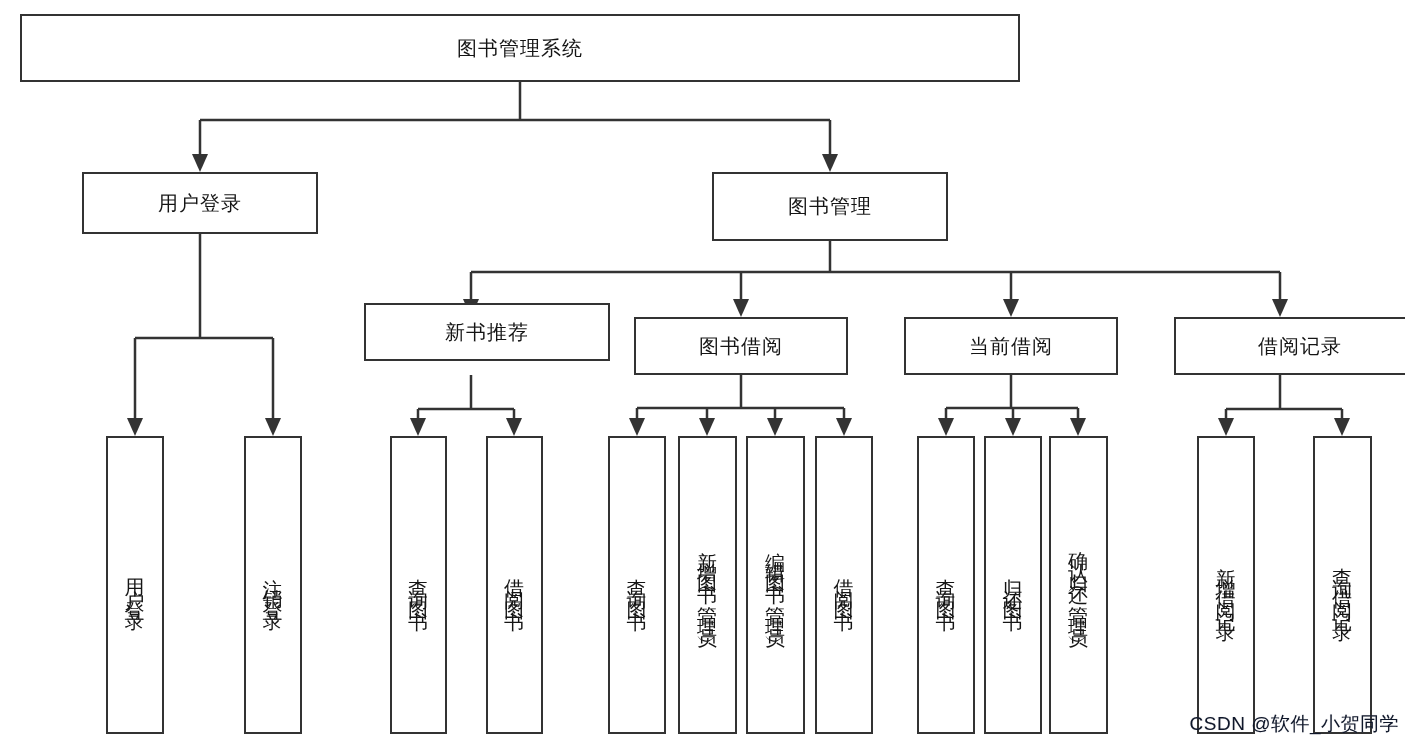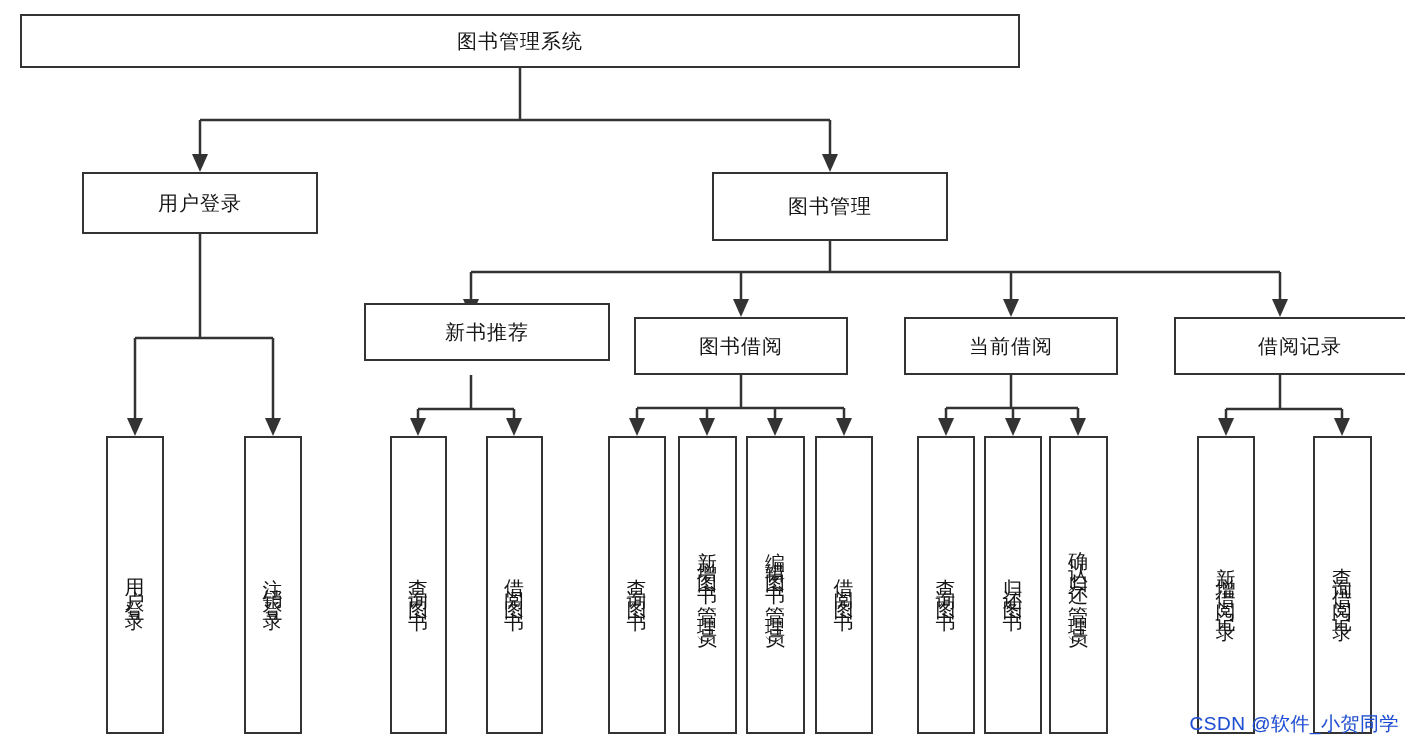--- a/index.html
+++ b/index.html
@@ -16,21 +16,21 @@
   .vnode{
     writing-mode:vertical-rl;text-orientation:mixed;
     letter-spacing:0.55em;font-size:20px;line-height:1;
     top:436px;height:298px;
   }
   #connectors{position:absolute;left:0;top:0;z-index:1;}
   #connectors path{stroke:#333333;stroke-width:2.5;fill:none;}
   #connectors polygon{fill:#333333;stroke:none;}
   .watermark{
     position:absolute;right:6px;bottom:10px;z-index:5;
-    font-size:19px;color:#1d4ed8;letter-spacing:0.5px;
+    font-size:19px;color:#0f172a;letter-spacing:0.5px;
     text-shadow:0 0 1px rgba(150,150,160,0.45);
     pointer-events:none;white-space:nowrap;
   }
 </style>
 </head>
 <body>
 
 <div id="canvas">
 
   <svg id="connectors" width="1405" height="747" viewBox="0 0 1405 747">
@@ -65,21 +65,21 @@
       <polygon points="767,418 783,418 775,436"></polygon>
       <polygon points="836,418 852,418 844,436"></polygon>
       <polygon points="938,418 954,418 946,436"></polygon>
       <polygon points="1005,418 1021,418 1013,436"></polygon>
       <polygon points="1070,418 1086,418 1078,436"></polygon>
       <polygon points="1218,418 1234,418 1226,436"></polygon>
       <polygon points="1334,418 1350,418 1342,436"></polygon>
     </g>
   </svg>
 
-  <div class="node hnode" style="left:20px;top:14px;width:1000px;height:54px;">图书管理系统</div>
+  <div class="node hnode" style="left:20px;top:14px;width:1000px;height:68px;">图书管理系统</div>
 
   <div class="node hnode" style="left:82px;top:172px;width:236px;height:62px;">用户登录</div>
   <div class="node hnode" style="left:712px;top:172px;width:236px;height:69px;">图书管理</div>
 
   <div class="node hnode" style="left:364px;top:303px;width:246px;height:58px;">新书推荐</div>
   <div class="node hnode" style="left:634px;top:317px;width:214px;height:58px;">图书借阅</div>
   <div class="node hnode" style="left:904px;top:317px;width:214px;height:58px;">当前借阅</div>
   <div class="node hnode" style="left:1174px;top:317px;width:252px;height:58px;">借阅记录</div>
 
   <div class="node vnode" style="left:106px;width:58px;">用户登录</div>

